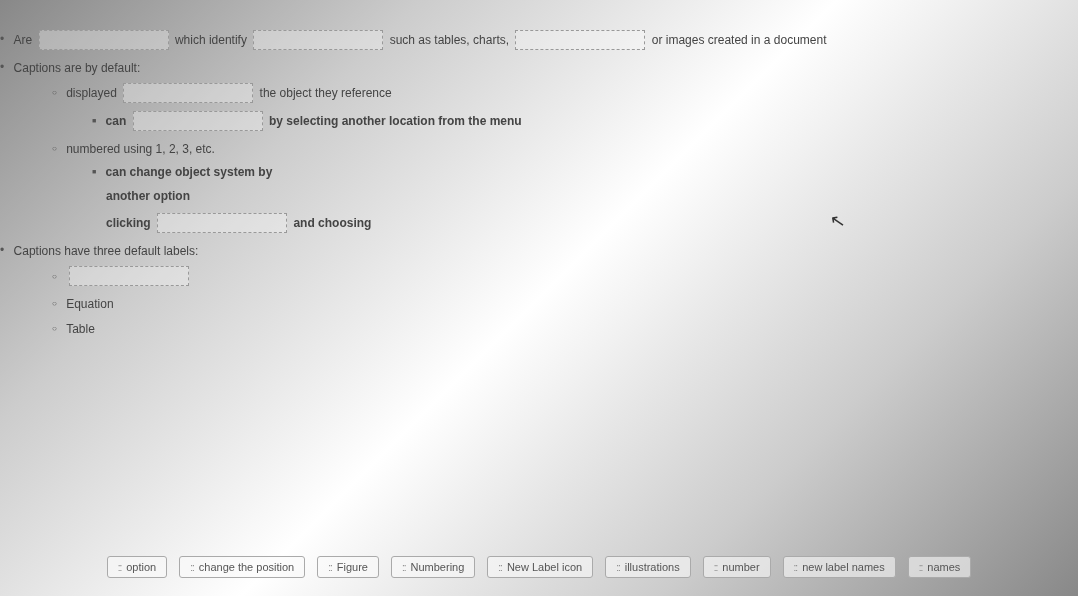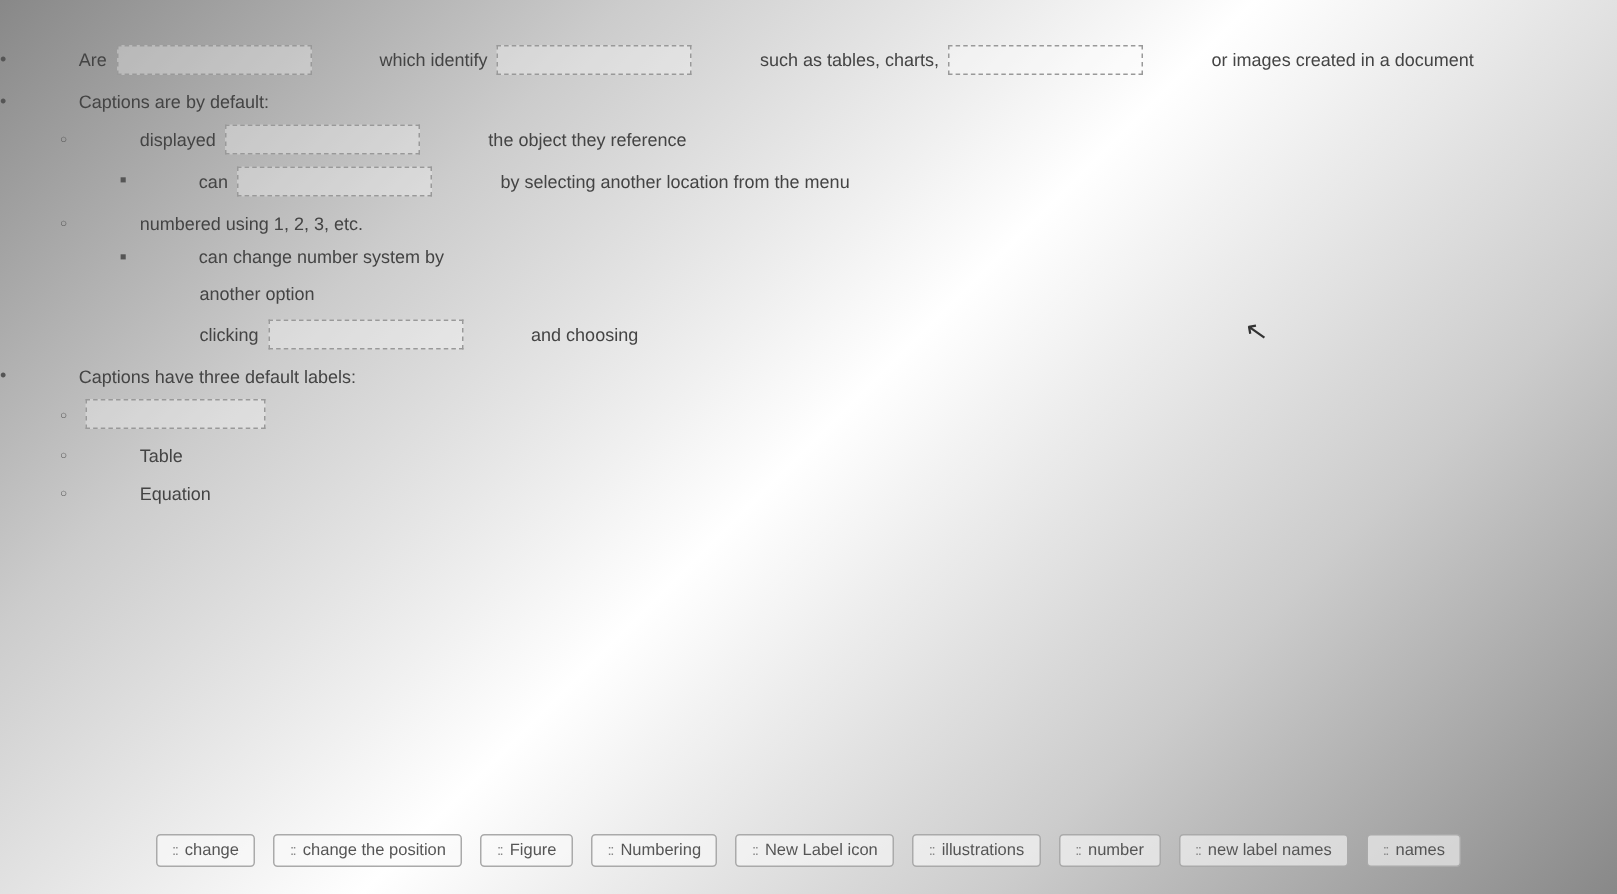--- a/index.html
+++ b/index.html
@@ -15,39 +15,39 @@
     overflow: hidden;
     position: relative;
   }
   .content {
     padding: 30px 0 0 0;
   }
   ul { list-style: none; margin: 0; padding: 0; }
   ul.lvl1 { padding-left: 0; }
   ul.lvl1 > li { margin-bottom: 10px; }
   ul.lvl1 > li::before { content: "•"; margin-right: 6px; color:#555; }
-  ul.lvl2 { padding-left: 40px; margin-top:8px; }
+  ul.lvl2 { padding-left: 52px; margin-top:8px; }
   ul.lvl2 > li { margin-bottom: 10px; }
   ul.lvl2 > li::before { content: "○"; margin-right: 6px; font-size:8px; vertical-align:middle; color:#555;}
   ul.lvl3 { padding-left: 40px; margin-top:8px;}
-  ul.lvl3 > li { margin-bottom: 10px; }
+  ul.lvl3 > li { margin-bottom: 10px; font-weight: bold; }
   ul.lvl3 > li::before { content: "■"; margin-right: 6px; font-size:7px; vertical-align:middle; color:#555;}
   .nolist::before { content:"" !important; margin:0 !important; }
   .nolist { padding-left:14px; }
   .blank {
     display: inline-block;
     min-width: 130px;
     height: 20px;
     border: 1px dashed #999;
     background: rgba(255,255,255,0.3);
     vertical-align: middle;
     margin: 0 3px;
   }
   .blank.sm { min-width:120px; }
-  .txt { vertical-align: middle; margin-left: 39px; }
+  .txt { vertical-align: middle; }
 
   .wordbank {
     position: absolute;
     bottom: 18px;
     left: 0;
     right: 0;
     display: flex;
     gap: 12px;
     justify-content: center;
     flex-wrap: wrap;
@@ -102,21 +102,21 @@
               <span class="txt">can</span>
               <span class="blank"></span>
               <span class="txt">by selecting another location from the menu</span>
             </li>
           </ul>
         </li>
         <li>
           <span class="txt">numbered using 1, 2, 3, etc.</span>
           <ul class="lvl3">
             <li>
-              <span class="txt">can change number system by</span>
+              <span class="txt">can change object system by</span>
             </li>
             <li class="nolist">
               <span class="txt">another option</span>
             </li>
             <li class="nolist">
               <span class="txt">clicking</span>
               <span class="blank"></span>
               <span class="txt">and choosing</span>
             </li>
           </ul>
@@ -124,37 +124,37 @@
       </ul>
     </li>
 
     <li>
       <span class="txt">Captions have three default labels:</span>
       <ul class="lvl2">
         <li>
           <span class="blank sm"></span>
         </li>
         <li>
-          <span class="txt">Table</span>
+          <span class="txt">Equation</span>
         </li>
         <li>
-          <span class="txt">Equation</span>
+          <span class="txt">Table</span>
         </li>
       </ul>
     </li>
 
   </ul>
 </div>
 
 <div class="cursor">↖</div>
 
 <div class="wordbank">
   <div class="chip">
       <span class="grip">::</span>
-      <span>change</span>
+      <span>option</span>
     </div>
   <div class="chip">
       <span class="grip">::</span>
       <span>change the position</span>
     </div>
   <div class="chip">
       <span class="grip">::</span>
       <span>Figure</span>
     </div>
   <div class="chip">

